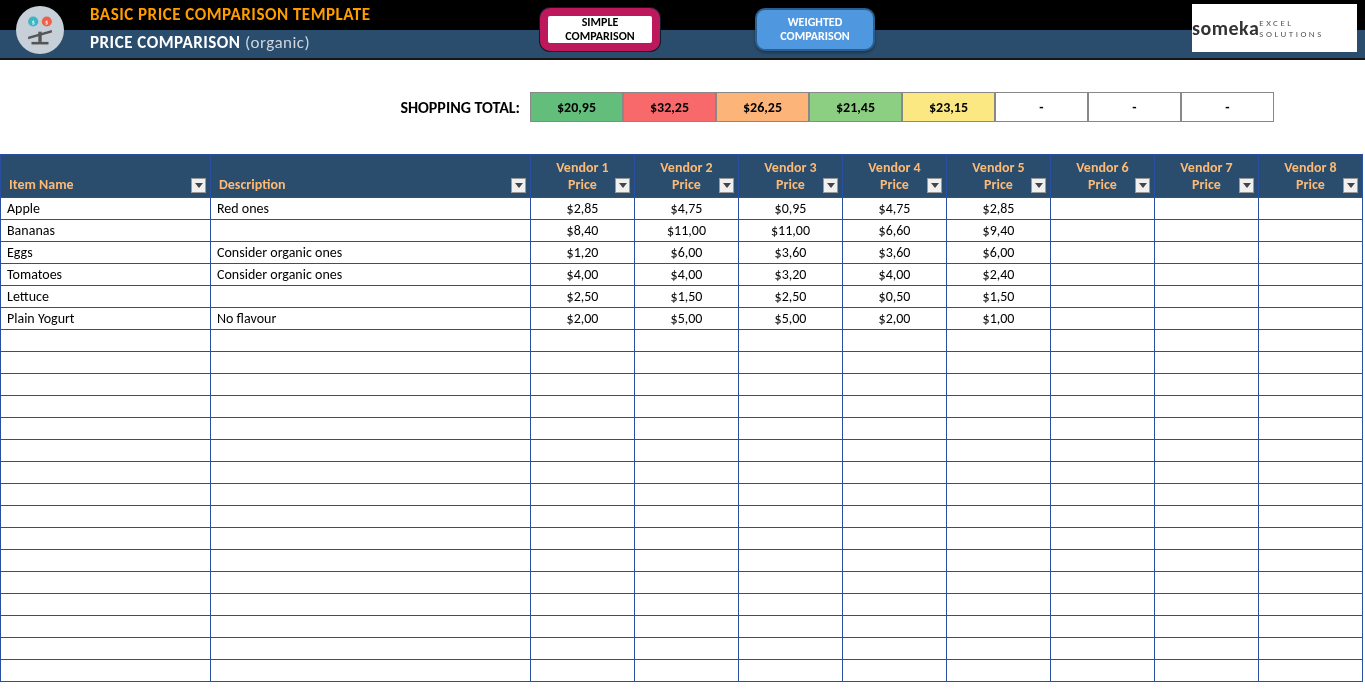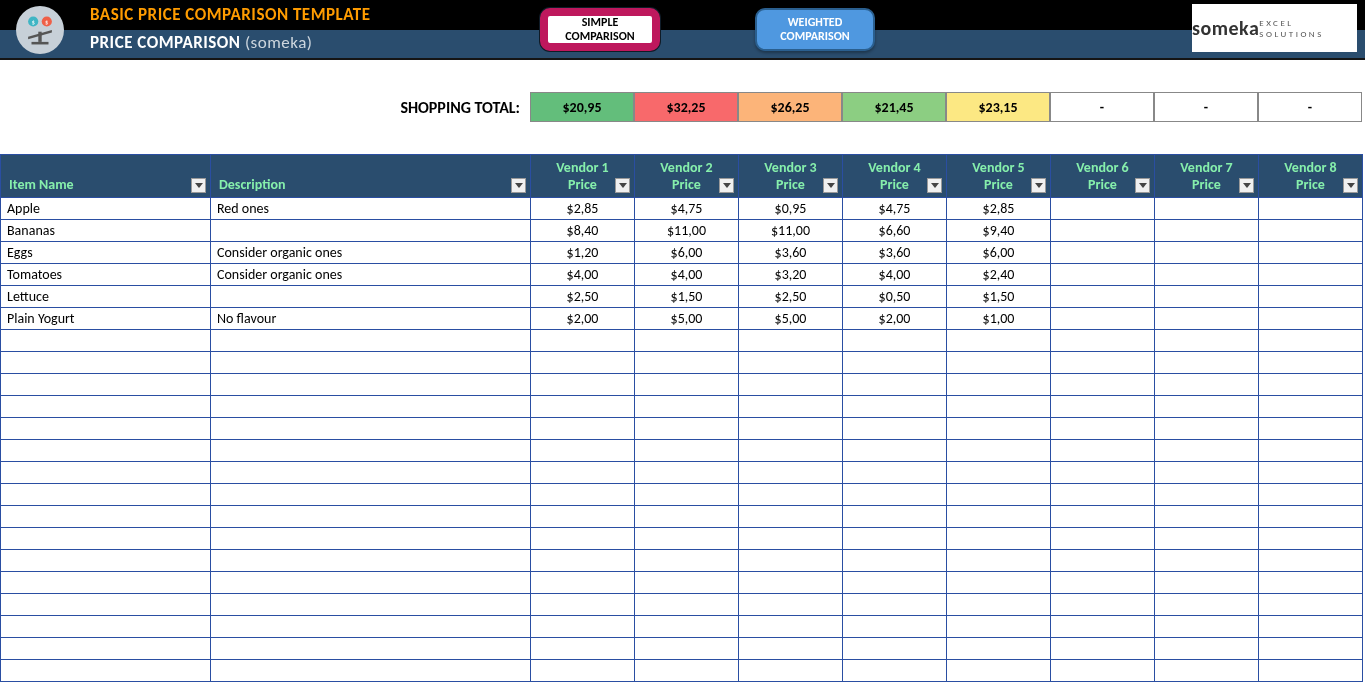--- a/index.html
+++ b/index.html
@@ -19,28 +19,28 @@
 .navbtn { position:absolute; top:8px; width:120px; height:43px; border-radius:10px; display:flex; flex-direction:column; align-items:center; justify-content:center; font-size:12px; font-weight:bold; line-height:1.15; z-index:3; cursor:pointer; }
 .navbtn.simple { left:540px; background:#fff; color:#000; border:8px solid #be185d; box-shadow:0 0 0 1px #0f1b27;}
 .navbtn.weighted { left:755px; background:#4f98e0; color:#fff; border:2px solid #2a5f8f; box-shadow:0 2px 3px rgba(0,0,0,.3);}
 .logo { position:absolute; right:8px; top:4px; width:165px; height:48px; background:#fff; display:flex; flex-direction:row; align-items:center; justify-content:center; z-index:3;}
 .logo .brand { font-size:20px; font-weight:600; color:#333; letter-spacing:.5px;}
 .logo .sub { font-size:9px; letter-spacing:2.5px; color:#555;}
 
 
 .totals { display:flex; align-items:center; margin-top:32px; height:30px; }
 .totals .lbl { width:530px; text-align:right; padding-right:10px; font-weight:bold; font-size:16px;}
-.tcell { width:104px; height:30px; border:1px solid #888; display:flex; align-items:center; justify-content:center; font-weight:bold; font-size:14px;}
+.tcell { width:93px; height:30px; border:1px solid #888; display:flex; align-items:center; justify-content:center; font-weight:bold; font-size:14px;}
 .tcell.g { background:#63be7b; } .tcell.r { background:#f8696b; } .tcell.o { background:#fcb479; } .tcell.lg { background:#8cce82; } .tcell.y { background:#fce883; }
 .tcell.blank { background:#fff; }
 
 
 .grid { margin-top:32px; border-collapse:collapse; border:1px solid #2a4ea2; }
 .grid th, .grid td { border:1px solid #2a4ea2; }
-.grid thead th { background:#2a4d6e; color:#86efac; font-weight:bold; height:35px; font-size:14px; }
+.grid thead th { background:#2a4d6e; color:#fdba74; font-weight:bold; height:35px; font-size:14px; }
 .grid thead th .hwrap { position:relative; width:100%; height:100%; display:flex; align-items:center; justify-content:center; flex-direction:column; padding:4px 6px;}
 .grid thead th .hlabel { text-align:center; }
 .grid thead th.alignleft .hwrap { align-items:flex-start; justify-content:flex-end; padding:0 8px 4px 8px;}
 .dropicon { position:absolute; right:4px; bottom:4px; width:15px; height:15px; background:#f0f0f0; border:1px solid #999; display:flex; align-items:center; justify-content:center;}
 .dropicon::after { content:""; border-left:4px solid transparent; border-right:4px solid transparent; border-top:5px solid #444; }
 .grid tbody td { height:22px; padding:0 6px; font-size:14px; color:#000; }
 .grid tbody td.price { text-align:center; }
 .col-name { width:210px; } .col-desc { width:320px; } .col-price { width:104px; }
 </style>
 </head>
@@ -58,21 +58,21 @@
           <text x="28" y="13" text-anchor="middle" font-size="8" fill="#fff">$</text>
           <polygon points="6,28 34,20 34,23 6,31" fill="#555"></polygon>
           <rect x="18" y="22" width="4" height="12" fill="#555"></rect>
           <rect x="10" y="34" width="20" height="3" fill="#555"></rect>
         </g>
       </svg>
   </div>
   <div class="title1">BASIC PRICE COMPARISON TEMPLATE</div>
   <div class="title2">
     <b>PRICE COMPARISON</b>
-    <span>(someka)</span>
+    <span>(organic)</span>
   </div>
   <div class="navbtn simple">
     <div>SIMPLE</div>
     <div>COMPARISON</div>
   </div>
   <div class="navbtn weighted">
     <div>WEIGHTED</div>
     <div>COMPARISON</div>
   </div>
   <div class="logo">

